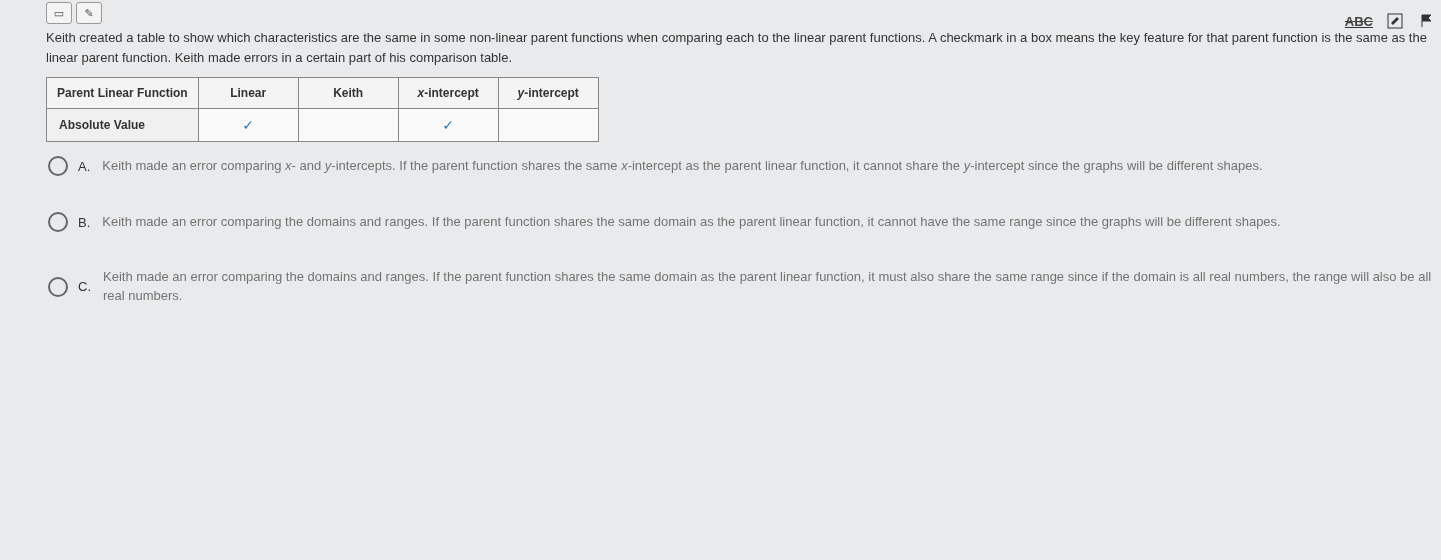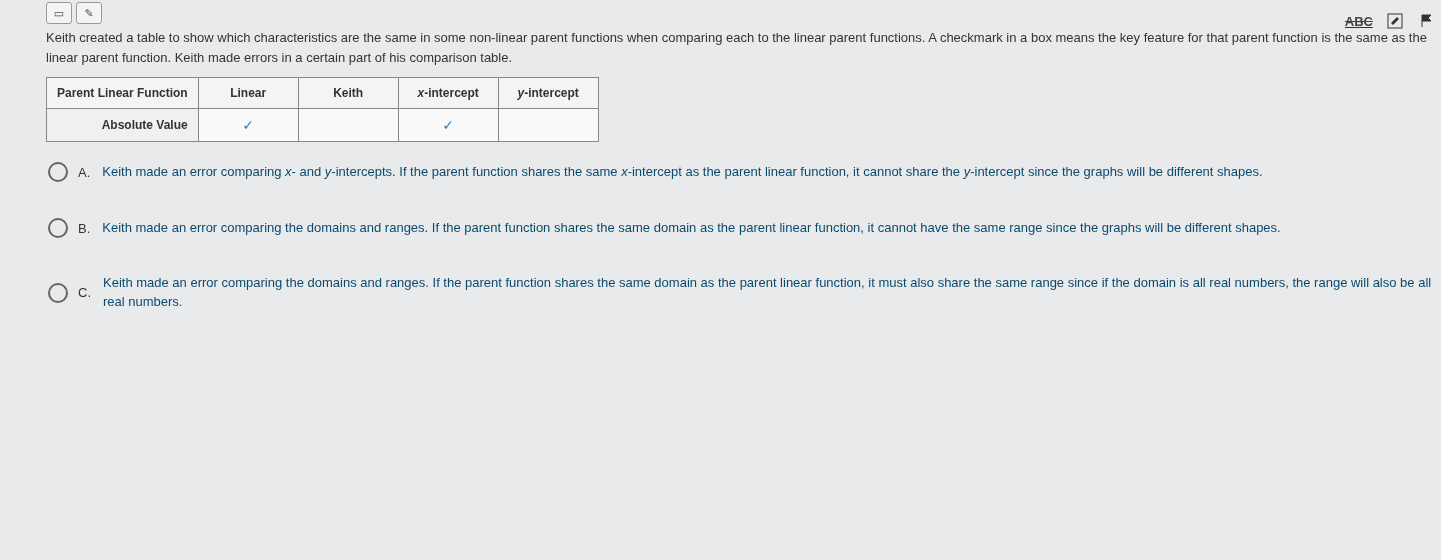--- a/index.html
+++ b/index.html
@@ -43,38 +43,38 @@
       top: 28px; left: 46px; right: 0;
     }
     .prompt-text {
       font-size: 13px;
       line-height: 1.5;
       color: #333;
       margin-bottom: 10px;
     }
     table.comparison {
       border-collapse: collapse;
-      margin-bottom: 20px;
+      margin-bottom: 14px;
       background: #f9f9f9;
     }
     table.comparison th, table.comparison td {
       border: 1px solid #888;
       padding: 8px 10px;
       font-size: 12px;
       text-align: center;
       min-width: 100px;
     }
     table.comparison th {
       background: #f4f4f4;
       font-weight: bold;
     }
     table.comparison td.rowhead {
       background: #f0f0f0;
       font-weight: bold;
-      text-align: right;
+      text-align: left;
       padding-left:12px;
     }
     .check { color: #2b7bb9; font-size: 14px;}
     .question-stem {
       font-size: 13px;
       margin-bottom: 40px;
     }
     .choice {
       display:flex;
       align-items:center;
@@ -90,21 +90,21 @@
       background: transparent;
     }
     .choice-label-letter {
       font-size: 13px;
       color:#333;
       margin-right:2px;
     }
     .choice-text {
       font-size: 13px;
       line-height:1.45;
-      color:#0c4a6e;
+      color:#737373;
     }
     .ital { font-style: italic; }
     .bold { font-weight: bold; }
   </style>
 </head>
 <body>
 
 <div class="top-toolbar">
   <div class="tool-btn-small">▭</div>
   <div class="tool-btn-small">✎</div>

